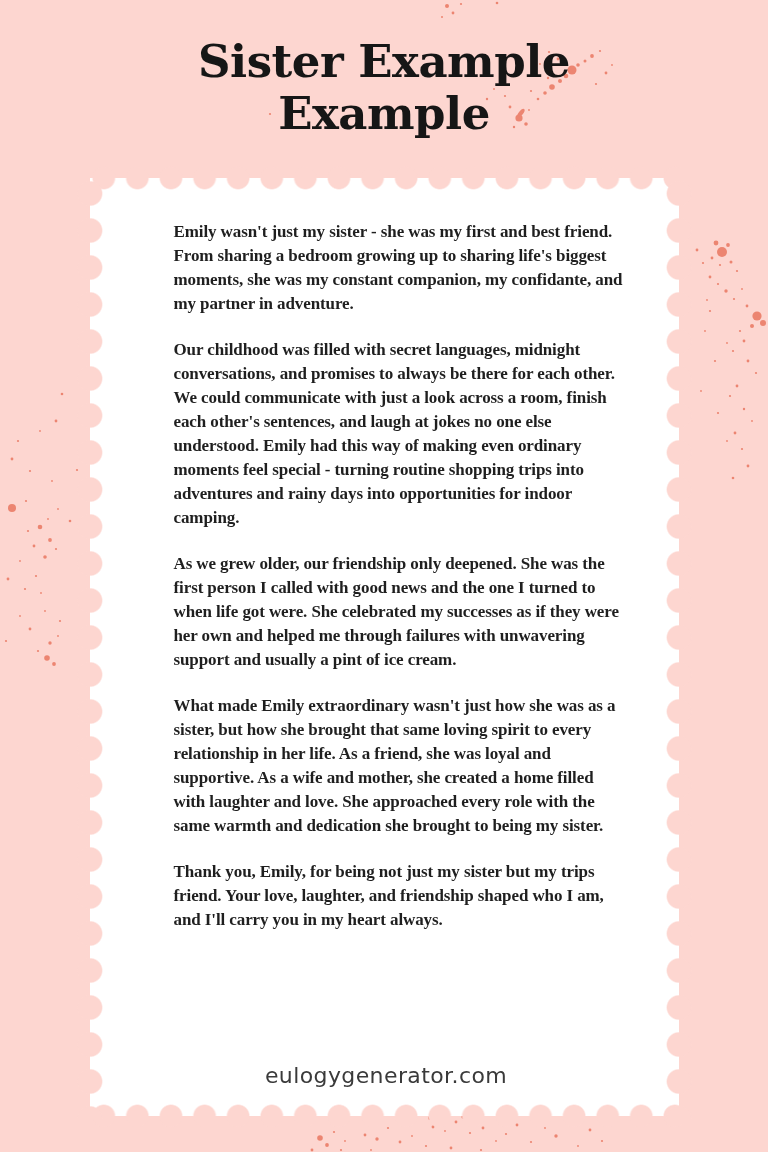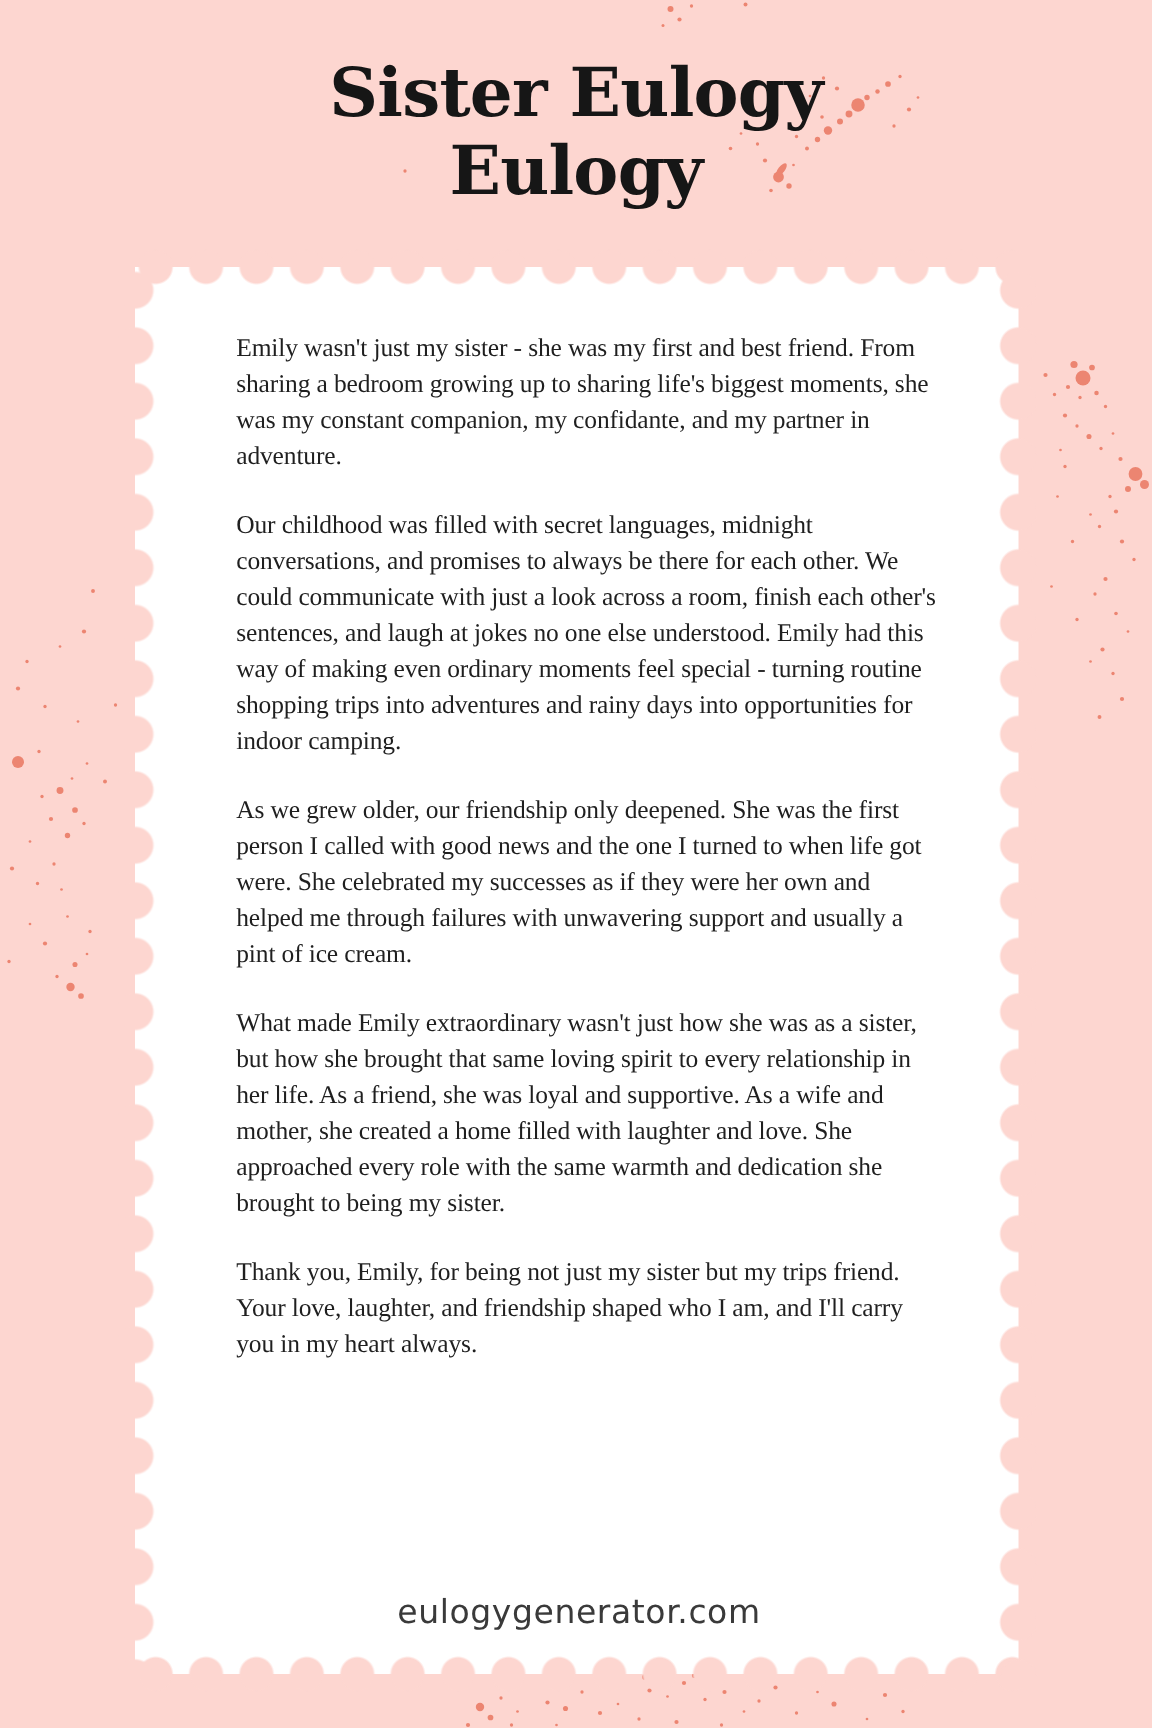--- a/index.html
+++ b/index.html
@@ -59,23 +59,23 @@
     background-size:26px 37px;
     background-repeat:repeat-y;
   }
   .scallop-left{left:-13px;}
   .scallop-right{right:-13px;}
   .card-content{
     position:absolute;top:0;left:0;right:0;bottom:0;
     padding:42px 54px 0 68px;
   }
   .card-content p{
-    margin:0 0 22px 0;
+    margin:0 0 22px 16px;
     font-family:"Liberation Serif",serif;
-    font-weight:400;
+    font-weight:700;
     font-size:17px;
     line-height:24px;
     letter-spacing:-0.1px;
     color:var(--color-body_text);
   }
   .card-footer{
     position:absolute;
     left:4px;right:0;bottom:28px;
     text-align:center;
     font-family:"DejaVu Sans",sans-serif;
@@ -231,22 +231,22 @@
     <circle cx="590" cy="1130" r="1.4"></circle>
       <circle cx="602" cy="1141" r="1.1"></circle>
       <circle cx="341" cy="1150" r="1.1"></circle>
     <circle cx="371" cy="1150" r="0.9"></circle>
       <circle cx="451" cy="1148" r="1.4"></circle>
       <circle cx="481" cy="1150" r="1.1"></circle>
   </g>
 </svg>
 
 <h1 class="title">
-  <span>Sister Eulogy</span>
-  <span>Eulogy</span>
+  <span>Sister Example</span>
+  <span>Example</span>
 </h1>
 
 <div class="stamp-card">
   <div class="scallop scallop-top"></div>
   <div class="scallop scallop-bottom"></div>
   <div class="scallop scallop-left"></div>
   <div class="scallop scallop-right"></div>
 
   <div class="card-content">
     <p>Emily wasn't just my sister - she was my first and best friend. From sharing a bedroom growing up to sharing life's biggest moments, she was my constant companion, my confidante, and my partner in adventure.</p>

